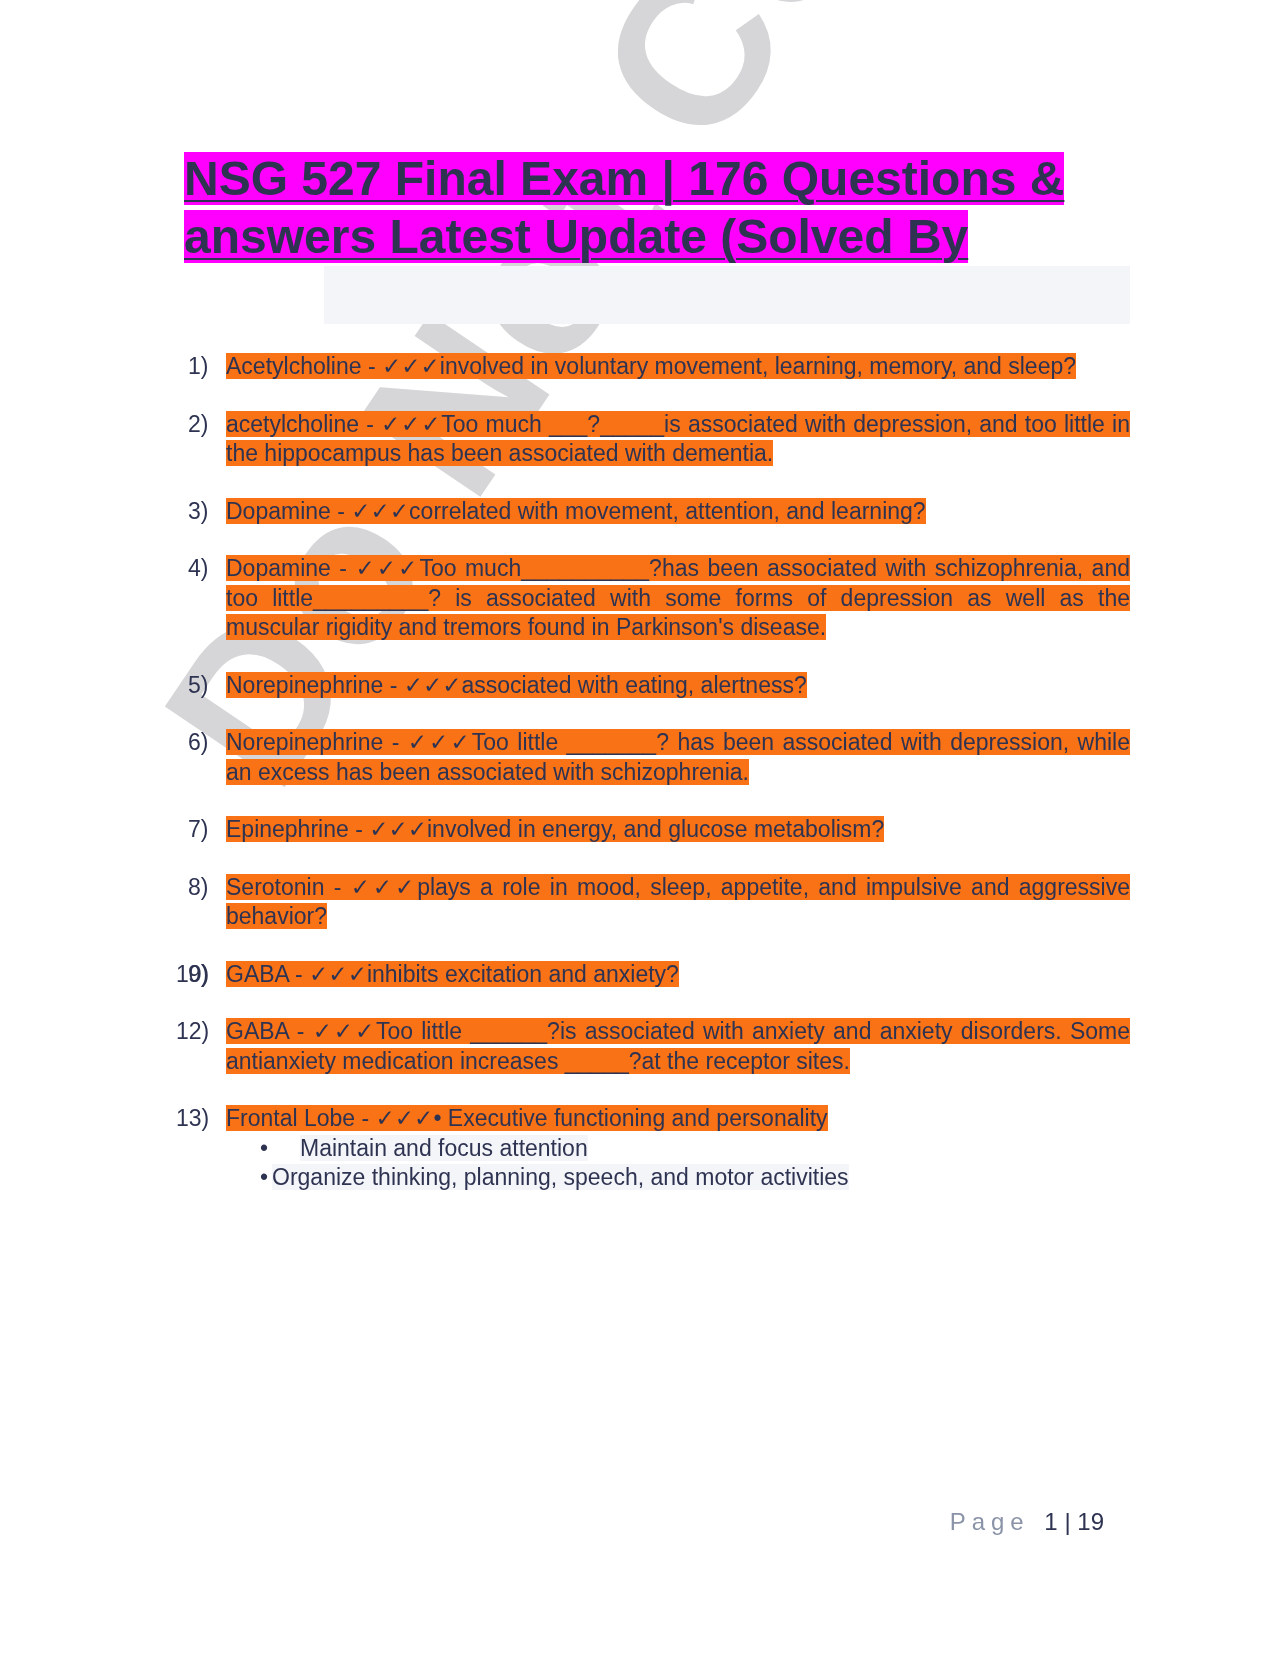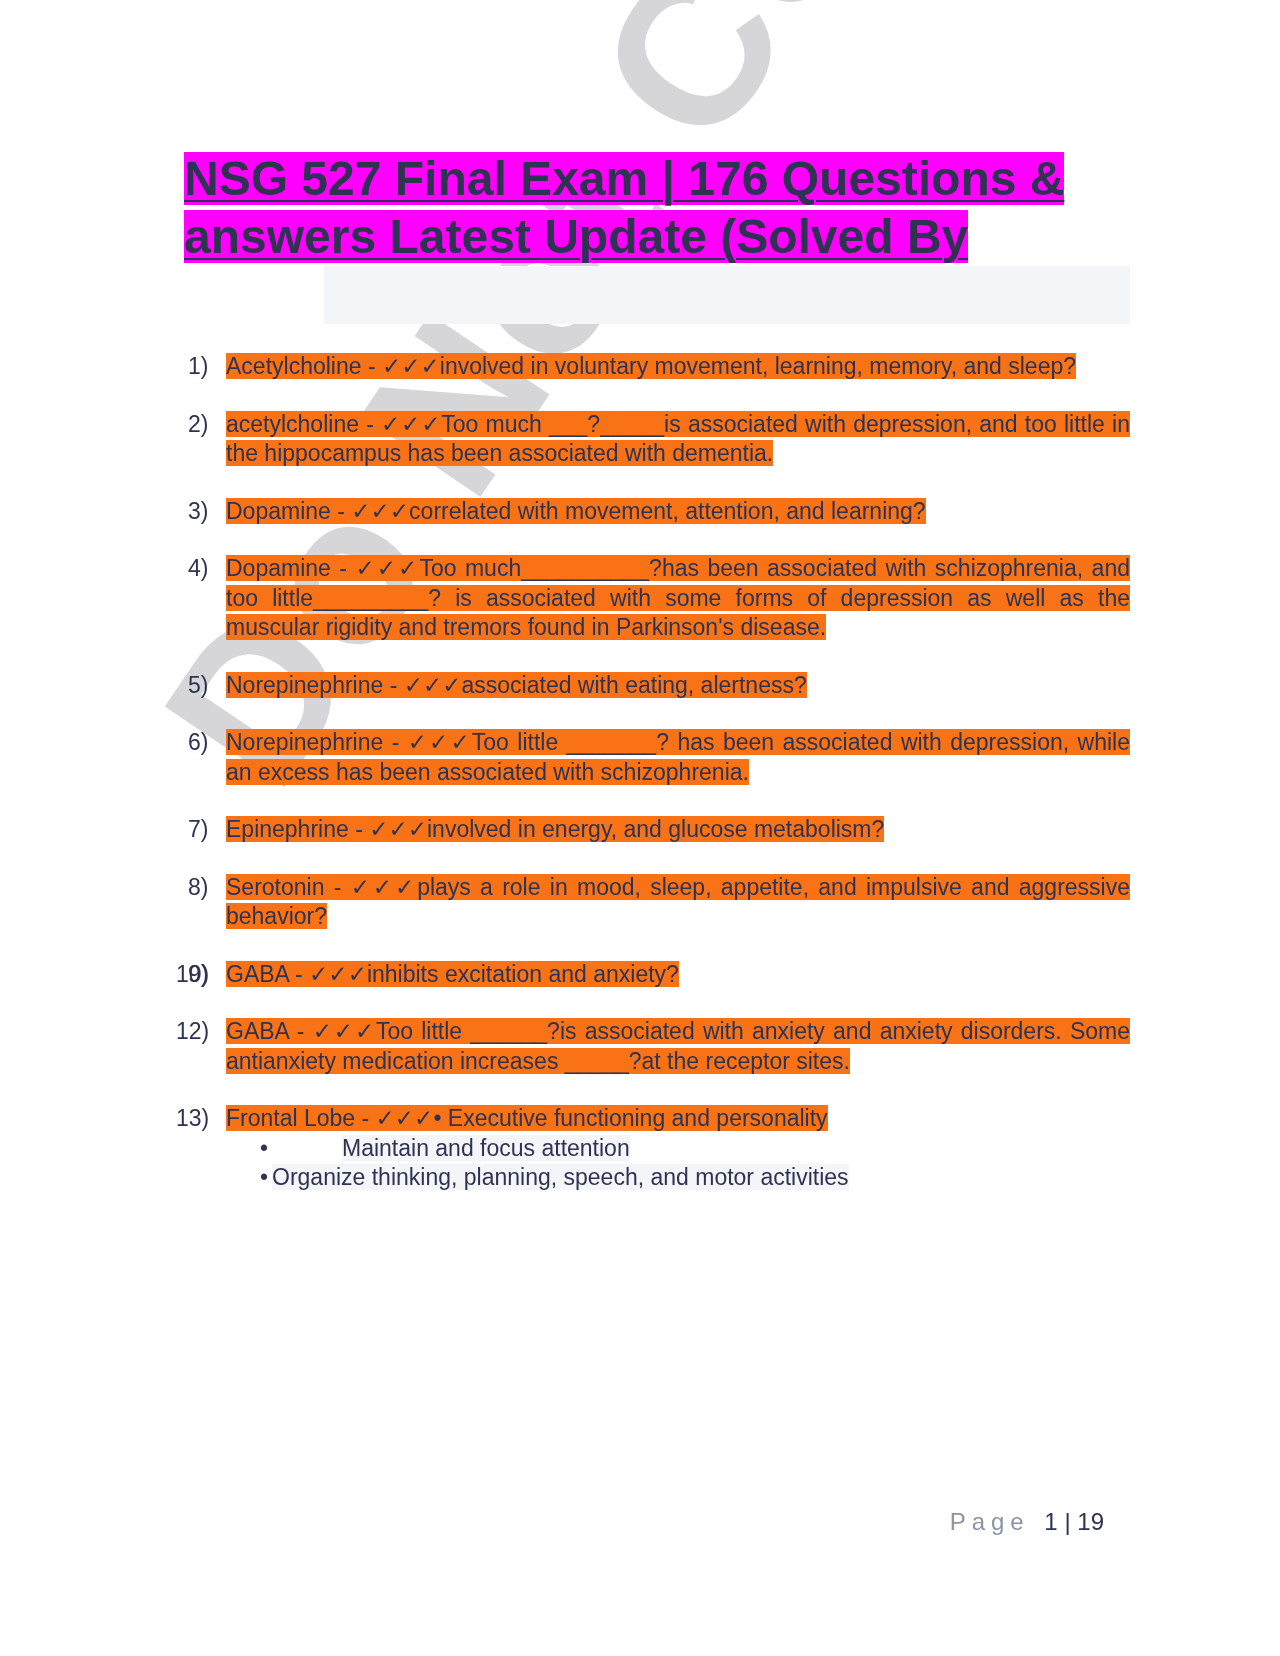--- a/index.html
+++ b/index.html
@@ -92,21 +92,21 @@
     <div class="item">
       <span class="num" style="left:24px;">12)</span>
       <span class="txt">GABA - ✓✓✓Too little ______?is associated with anxiety and anxiety disorders. Some antianxiety medication increases _____?at the receptor sites.</span>
     </div>
     <div class="item last">
       <span class="num" style="left:24px;">13)</span>
       <span class="txt">Frontal Lobe - ✓✓✓• Executive functioning and personality</span>
       <ul class="sub" style="margin-left:-74px;">
         <li>
           <span class="bullet" style="left:108px;">•</span>
-          <span class="txt" style="margin-left:116px;">Maintain and focus attention</span>
+          <span class="txt" style="margin-left:74px;">Maintain and focus attention</span>
         </li>
         <li>
           <span class="bullet" style="left:108px;">•</span>
           <span class="txt" style="margin-left:46px;">Organize thinking, planning, speech, and motor activities</span>
         </li>
       </ul>
     </div>
   </div>
 
   <div class="footer">

